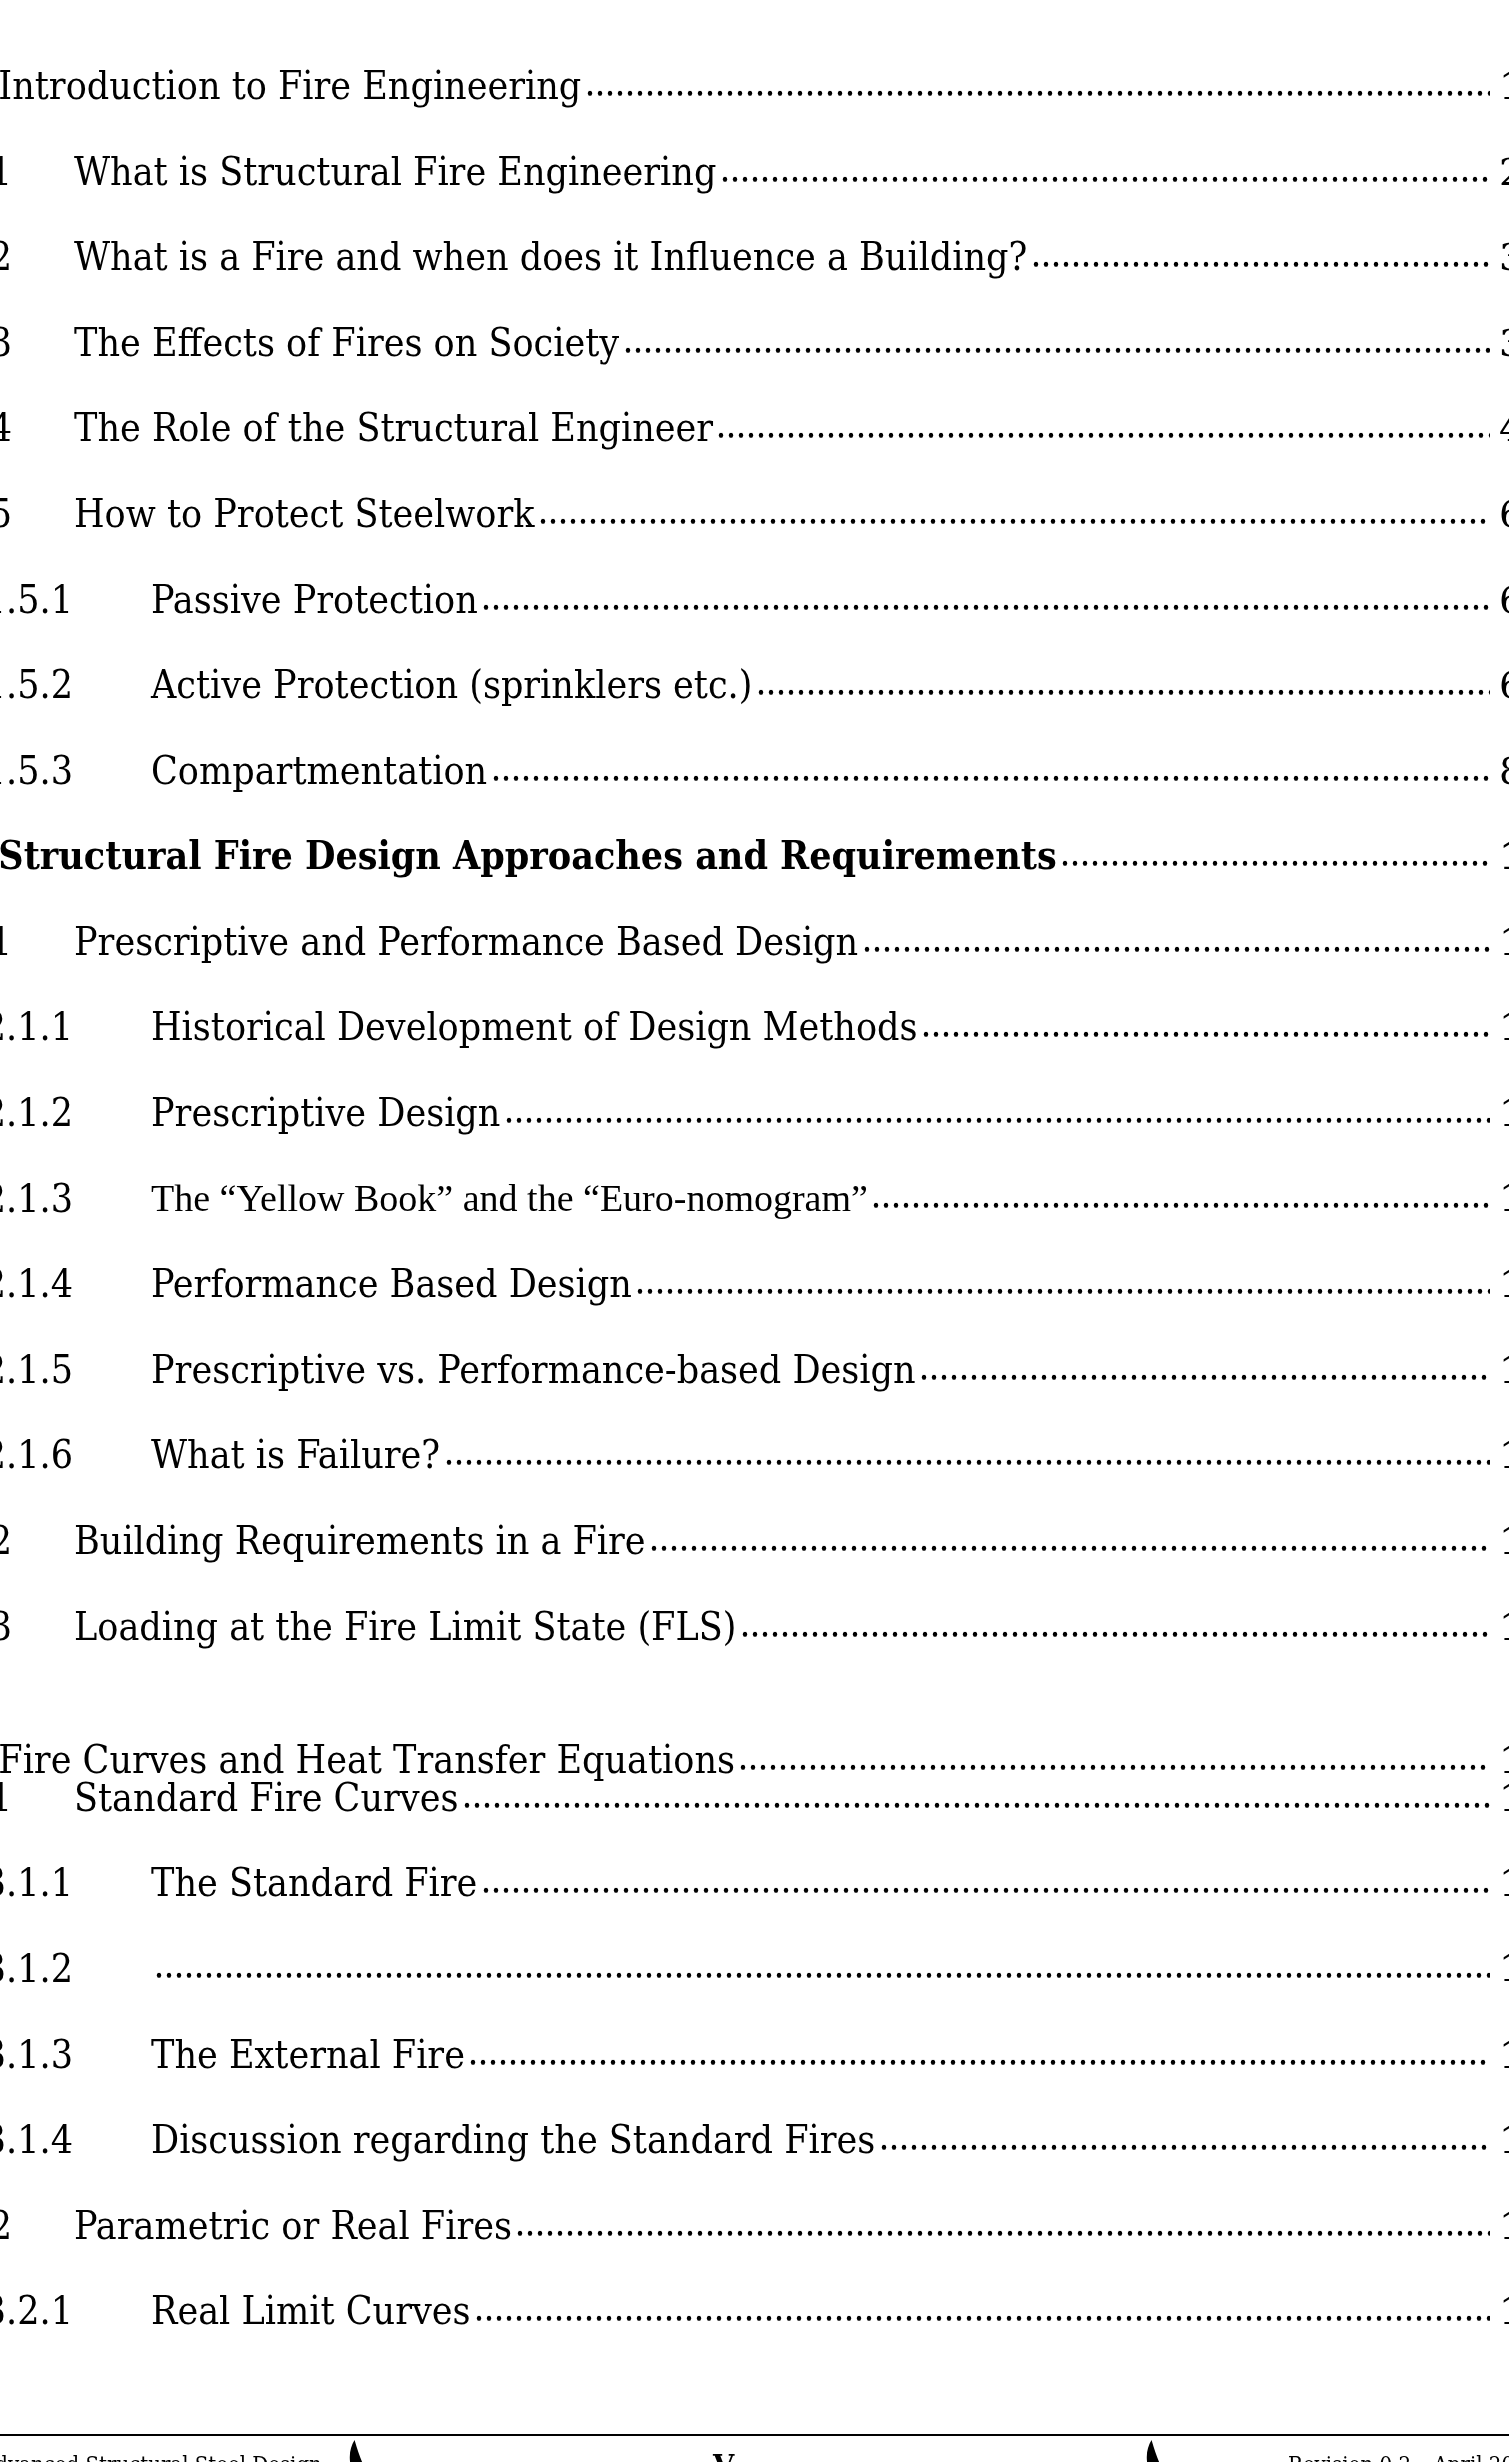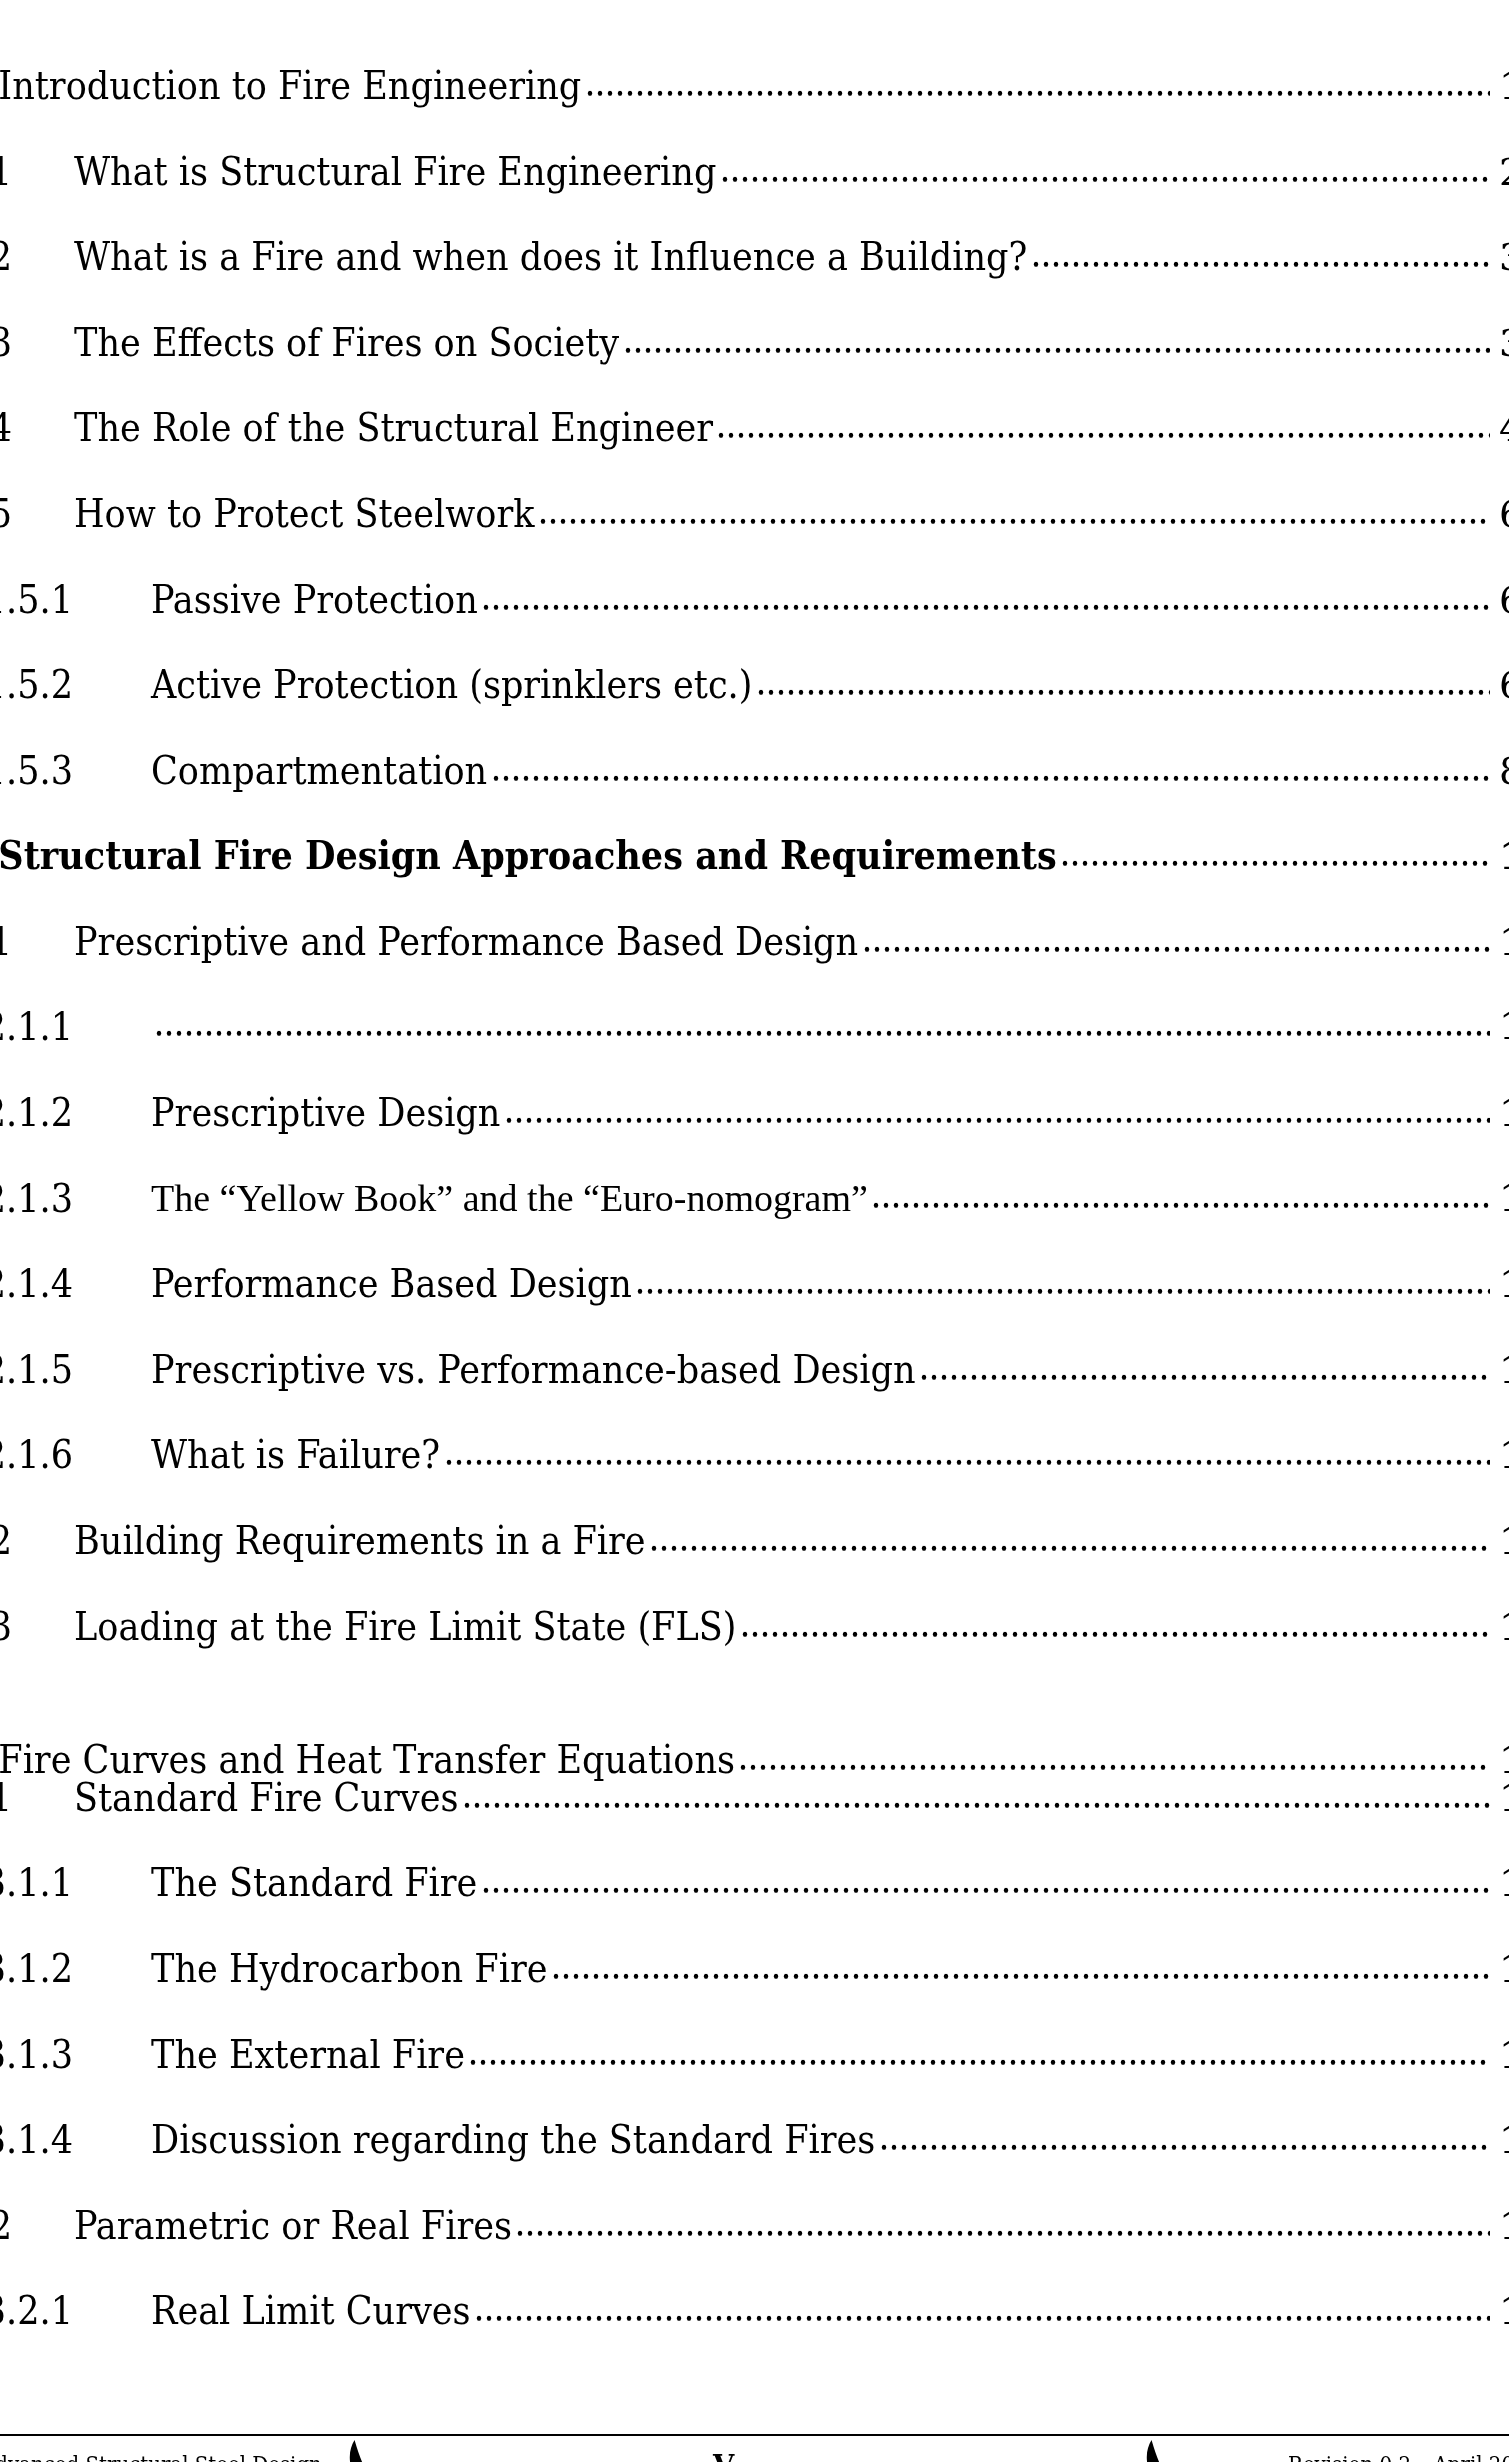--- a/index.html
+++ b/index.html
@@ -182,20 +182,21 @@
         <span class="toc-num" style="right: 1498px;">1</span>
         <span class="toc-title" style="left: 74px; right: -51px;">
           <span class="label">Prescriptive and Performance Based Design</span>
           <span class="leader"></span>
           <span class="pg" style="width: 62px;">10</span>
         </span>
       </div>
       <div class="toc-row" style="top: 1001px;">
         <span class="toc-num" style="right: 1437px;">2.1.1</span>
         <span class="toc-title" style="left: 151px; right: -51px;">
+          <span class="label">Historical Development of Design Methods</span>
           <span class="leader"></span>
           <span class="pg" style="width: 62px;">10</span>
         </span>
       </div>
       <div class="toc-row" style="top: 1087px;">
         <span class="toc-num" style="right: 1437px;">2.1.2</span>
         <span class="toc-title" style="left: 151px; right: -51px;">
           <span class="label">Prescriptive Design</span>
           <span class="leader"></span>
           <span class="pg" style="width: 62px;">10</span>
@@ -268,21 +269,20 @@
         <span class="toc-num" style="right: 1437px;">3.1.1</span>
         <span class="toc-title" style="left: 151px; right: -51px;">
           <span class="label">The Standard Fire</span>
           <span class="leader"></span>
           <span class="pg" style="width: 62px;">17</span>
         </span>
       </div>
       <div class="toc-row" style="top: 1943px;">
         <span class="toc-num" style="right: 1437px;">3.1.2</span>
         <span class="toc-title" style="left: 151px; right: -51px;">
-          <span class="label">The Hydrocarbon Fire</span>
           <span class="leader"></span>
           <span class="pg" style="width: 62px;">17</span>
         </span>
       </div>
       <div class="toc-row" style="top: 2029px;">
         <span class="toc-num" style="right: 1437px;">3.1.3</span>
         <span class="toc-title" style="left: 151px; right: -51px;">
           <span class="label">The External Fire</span>
           <span class="leader"></span>
           <span class="pg" style="width: 62px;">17</span>

